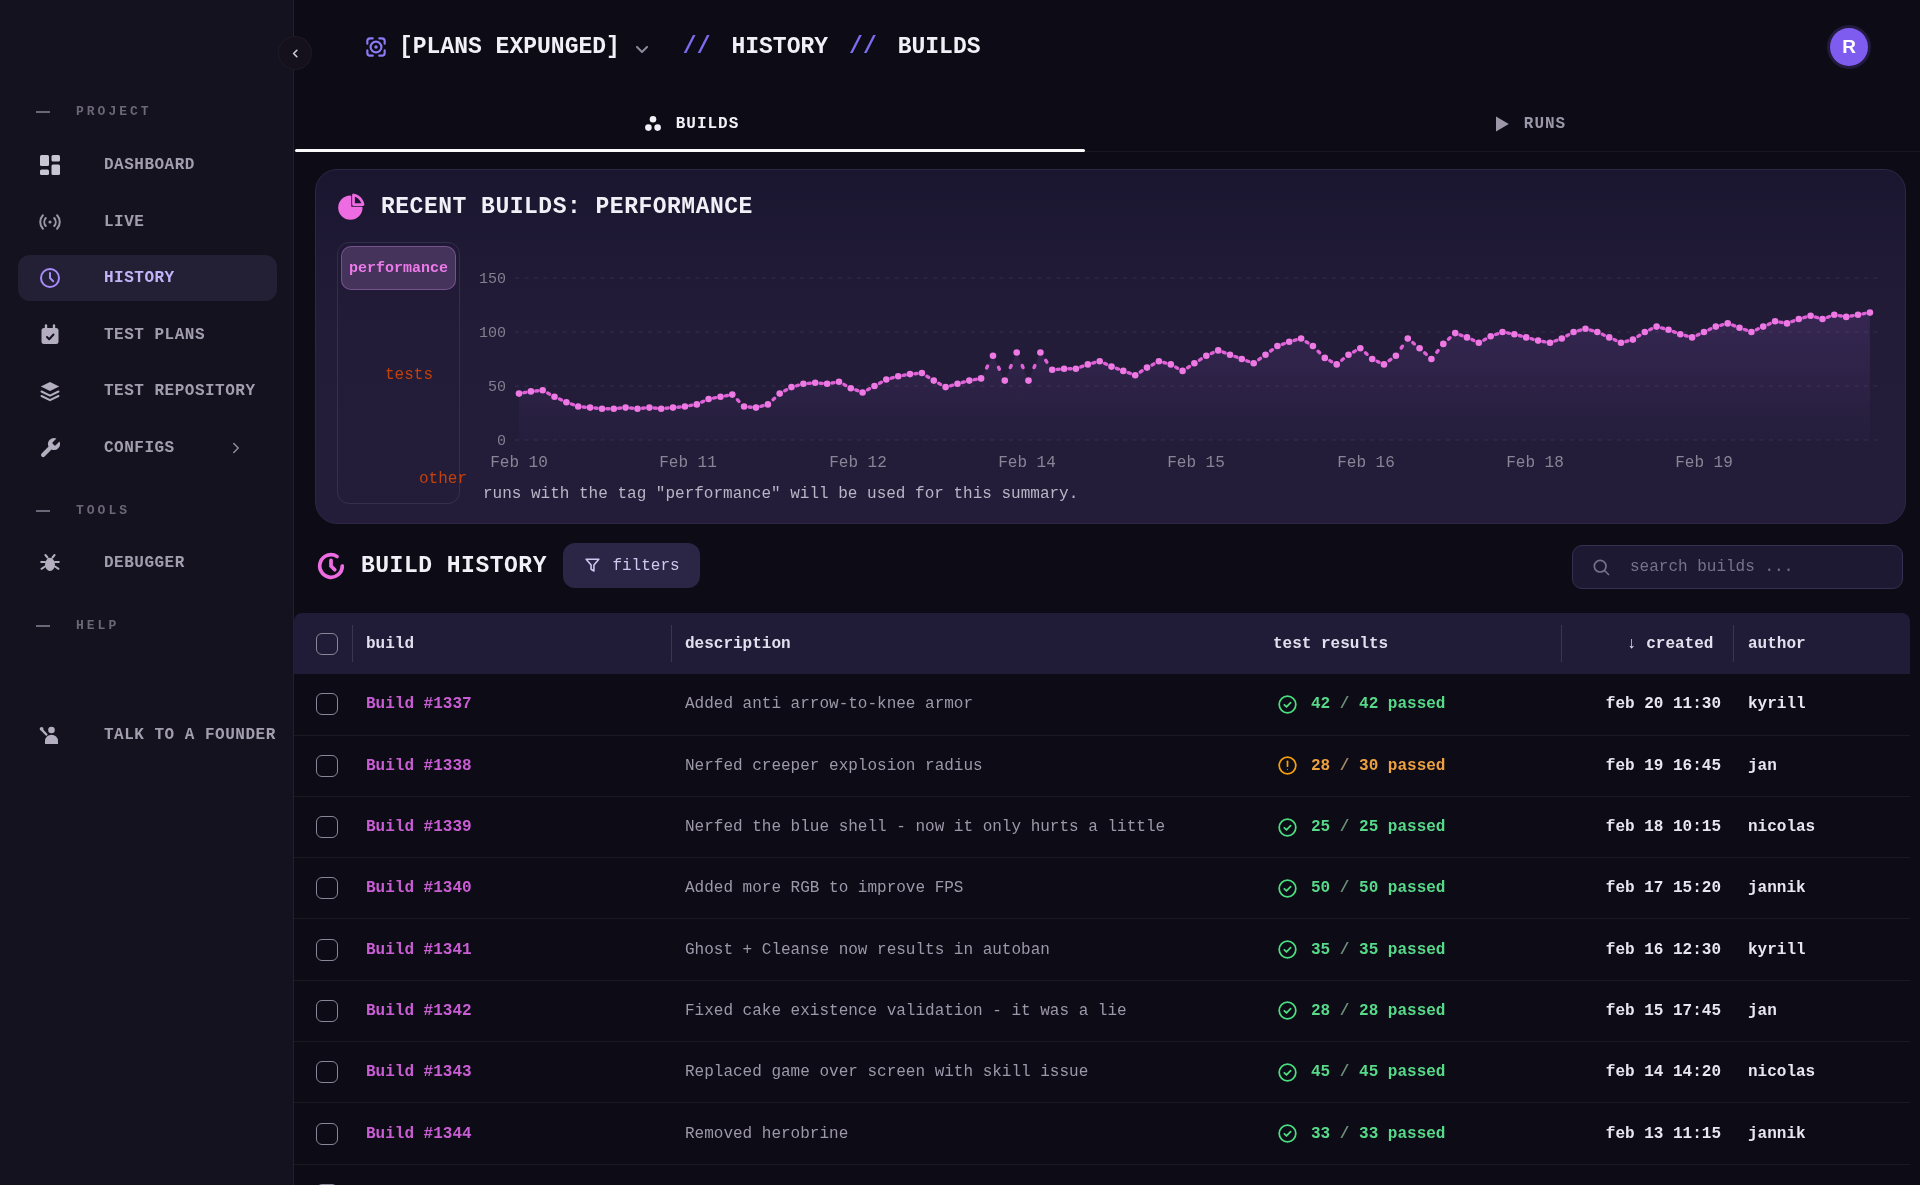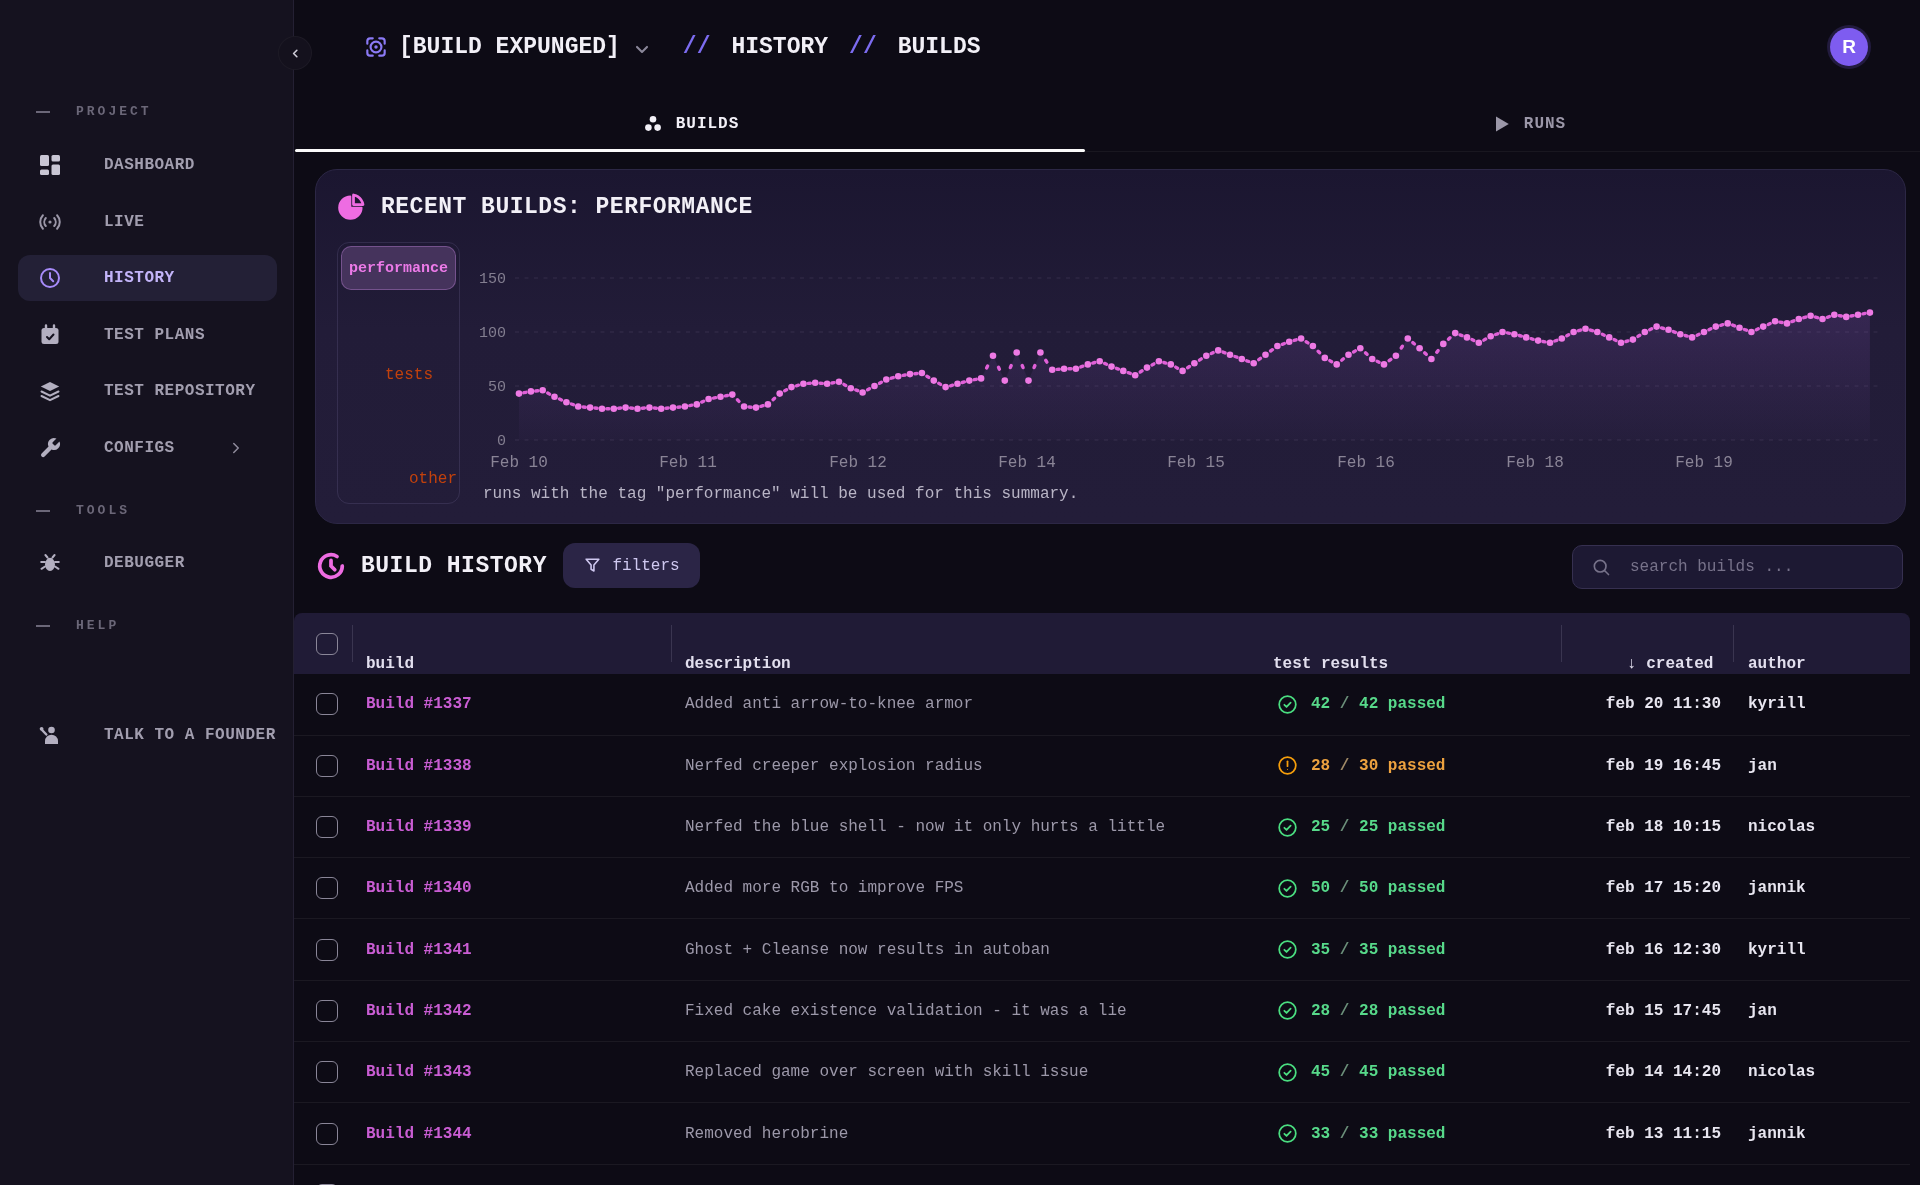--- a/index.html
+++ b/index.html
@@ -46,21 +46,21 @@
 
 
 .bh { position:absolute; left:316px; top:551px; display:flex; align-items:center; }
 .bh .t { font-size:23px; font-weight:bold; letter-spacing:0.5px; color:#f2f0f7; margin-left:15px; }
 .fbtn { position:absolute; left:563px; top:543px; width:137px; height:45px; border-radius:12px; background:#2b2546; display:flex; align-items:center; justify-content:center; gap:10px; color:#cfc8f0; font-size:16px; }
 .search { position:absolute; left:1572px; top:545px; width:331px; height:44px; border-radius:10px; background:#1d1933; border:1px solid #363050; display:flex; align-items:center; padding-left:18px; gap:19px; color:#77728a; font-size:16px; }
 
 
 .thead { position:absolute; left:294px; top:613px; width:1616px; height:61px; background:#201b36; border-radius:8px 8px 0 0; }
 .thead .hsep { position:absolute; top:12px; height:37px; width:1px; background:#3a3550; }
-.hcell { position:absolute; top:0; height:61px; display:flex; align-items:center; font-size:16px; font-weight:bold; color:#e2dfee;margin-top:20px; }
+.hcell { position:absolute; top:0; height:61px; display:flex; align-items:center; font-size:16px; font-weight:bold; color:#e2dfee; }
 .trow { position:absolute; left:294px; width:1616px; height:61.3px; border-bottom:1px solid rgba(255,255,255,0.06); }
 .trow > span { position:absolute; top:0; height:100%; display:flex; align-items:center; white-space:nowrap; }
 .cb { left:22px; top:50% !important; width:22px; height:22px !important; margin-top:-11px; border:1.5px solid #8a8698; border-radius:6px; position:absolute; }
 .thead .cb { position:absolute; }
 .c-build { left:72px; color:#c95dd3; font-weight:bold; font-size:16px; }
 .c-desc { left:391px; color:#9c98a9; font-size:16px; }
 .c-res { left:983px; font-size:16px; font-weight:bold; gap:13px; }
 .c-res.ok { color:#57d98a; }
 .c-res.ok em { color:#6b8f7a; font-style:normal; }
 .c-res.warn { color:#eda23f; }
@@ -153,21 +153,21 @@
 
 <div class="crumbs">
     <svg class="" width="26" height="26" viewBox="0 0 24 24" fill="none" stroke="#8b7af5" stroke-width="2" stroke-linecap="round" stroke-linejoin="round">
       <path d="M4 9V6.5A2.5 2.5 0 0 1 6.5 4H9"></path>
       <path d="M15 4h2.5A2.5 2.5 0 0 1 20 6.5V9"></path>
       <path d="M20 15v2.5a2.5 2.5 0 0 1-2.5 2.5H15"></path>
       <path d="M9 20H6.5A2.5 2.5 0 0 1 4 17.5V15"></path>
       <circle cx="12" cy="12" r="5"></circle>
       <circle cx="12" cy="12" r="1.6" fill="#8b7af5" stroke="none"></circle>
     </svg>
-    <span>[BUILD EXPUNGED]</span>
+    <span>[PLANS EXPUNGED]</span>
     <svg class="dd" width="20" height="20" viewBox="0 0 24 24" fill="none" stroke="#8a8799" stroke-width="2.5" stroke-linecap="round" stroke-linejoin="round">
       <path d="M6 9.5l6 6 6-6"></path>
     </svg>
     <span class="sep">//</span>
     <span>HISTORY</span>
     <span class="sep">//</span>
     <span>BUILDS</span>
   </div>
 <div class="avatar">R</div>
 
@@ -193,21 +193,21 @@
 <div class="ptitle">
     <svg width="30" height="30" viewBox="0 0 24 24" fill="none">
 <path d="M21.2 8.4A10 10 0 0 0 15.6 2.8L14 2.4V10h7.6z" stroke="#ee6ce2" stroke-width="2.2" fill="none" stroke-linejoin="round"></path>
 <path d="M20.5 12.5A9 9 0 1 1 11.5 3.5V12.5z" fill="#ee6ce2" stroke="#ee6ce2" stroke-width="1.5" stroke-linejoin="round"></path>
 </svg>
     <span>RECENT BUILDS: PERFORMANCE</span>
   </div>
 <div class="legend"></div>
 <div class="chip">performance</div>
 <div class="lg" style="left:337px; top:366px;">tests</div>
-<div class="lg" style="left:337px; top:470px;padding-left:48px;">other</div>
+<div class="lg" style="left:347px; top:470px;padding-left:48px;">other</div>
 <svg class="chart" width="1430" height="216" viewBox="0 0 1430 216">
 <defs>
       <linearGradient id="ag" x1="0" y1="0" x2="0" y2="1">
 <stop offset="0" stop-color="#a766e4" stop-opacity="0.15"></stop>
 <stop offset="1" stop-color="#a766e4" stop-opacity="0.02"></stop>
       </linearGradient>
     </defs>
 <line x1="49" y1="22" x2="1414" y2="22" class="gl"></line>
     <line x1="49" y1="76" x2="1414" y2="76" class="gl"></line>
     <line x1="49" y1="130" x2="1414" y2="130" class="gl"></line>

